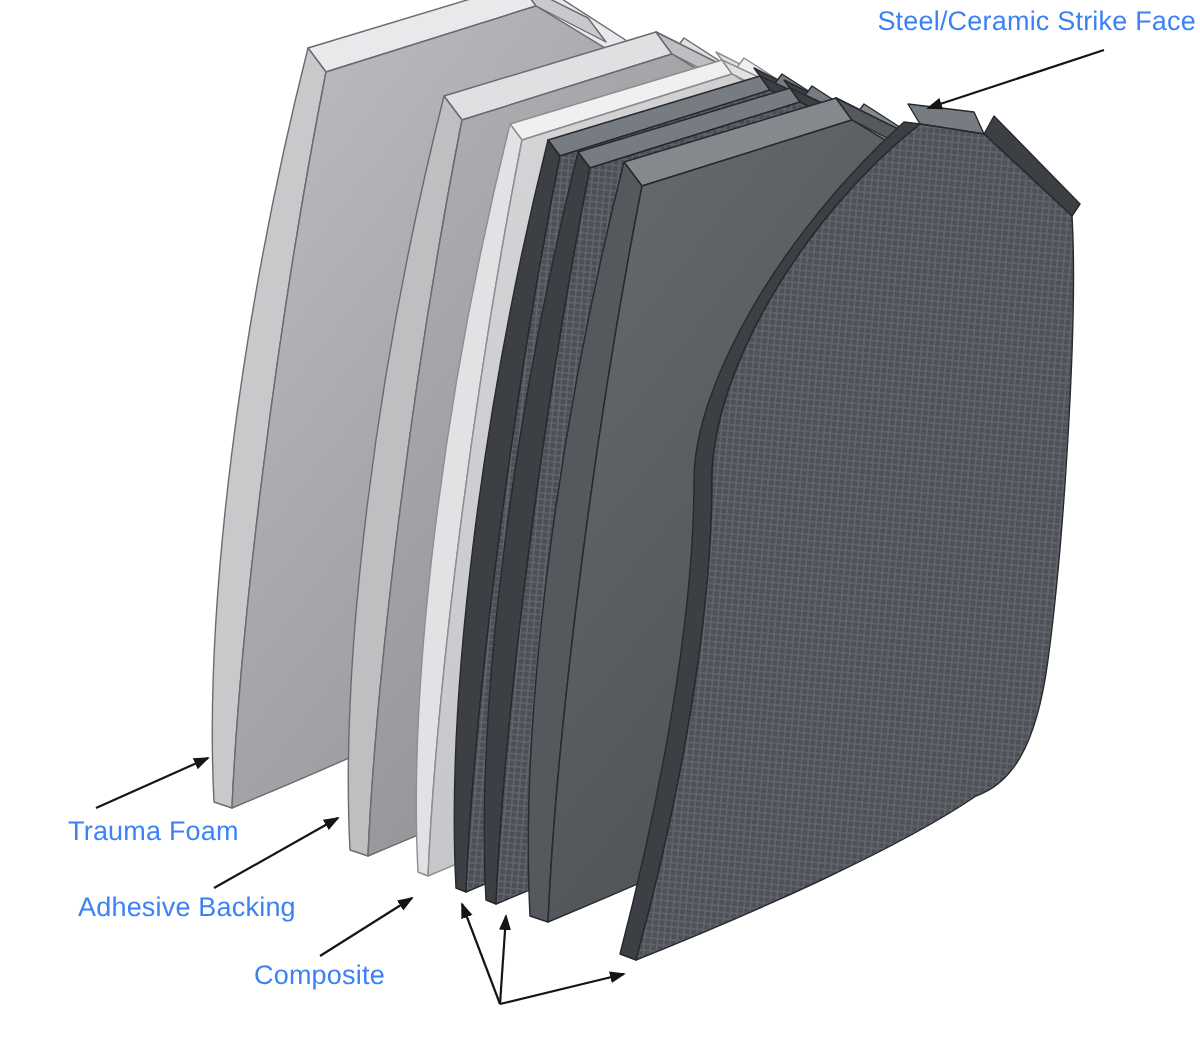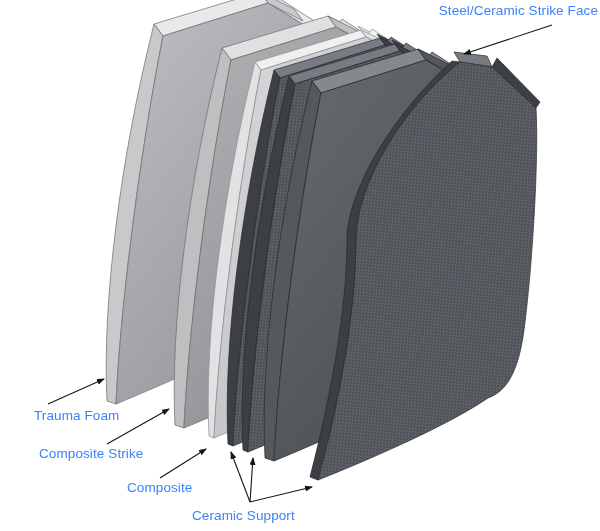--- a/index.html
+++ b/index.html
@@ -113,16 +113,15 @@
         <line x1="48" y1="404" x2="104" y2="379" stroke="#151515" stroke-width="1.1" marker-end="url(#arrh)"></line>
         <line x1="107" y1="444" x2="169" y2="409" stroke="#151515" stroke-width="1.1" marker-end="url(#arrh)"></line>
         <line x1="160" y1="478" x2="206" y2="449" stroke="#151515" stroke-width="1.1" marker-end="url(#arrh)"></line>
         <line x1="250" y1="502" x2="231" y2="452" stroke="#151515" stroke-width="1.1" marker-end="url(#arrh)"></line>
         <line x1="250" y1="502" x2="253" y2="458" stroke="#151515" stroke-width="1.1" marker-end="url(#arrh)"></line>
         <line x1="250" y1="502" x2="312" y2="487" stroke="#151515" stroke-width="1.1" marker-end="url(#arrh)"></line>
       </g>
     </svg>
   <div class="lbl" id="lbl-strike">Steel/Ceramic Strike Face</div>
   <div class="lbl" id="lbl-trauma">Trauma Foam</div>
-  <div class="lbl" id="lbl-composite">Composite Strike</div>
+  <div class="lbl" id="lbl-composite">Adhesive Backing</div>
   <div class="lbl" id="lbl-adhesive">Composite</div>
-  <div class="lbl" id="lbl-ceramic">Ceramic Support</div>
 </div>
 
 </body></html>

